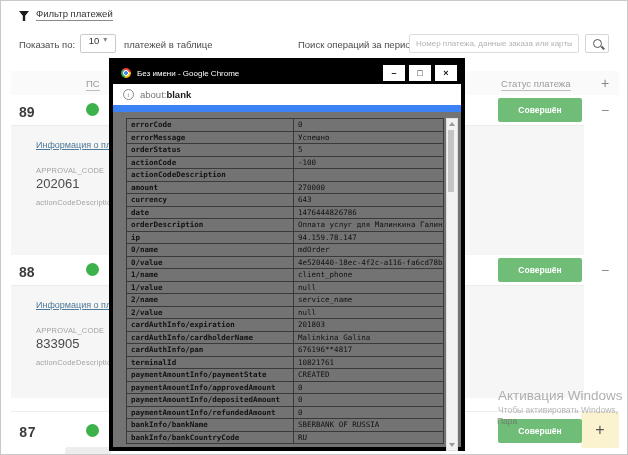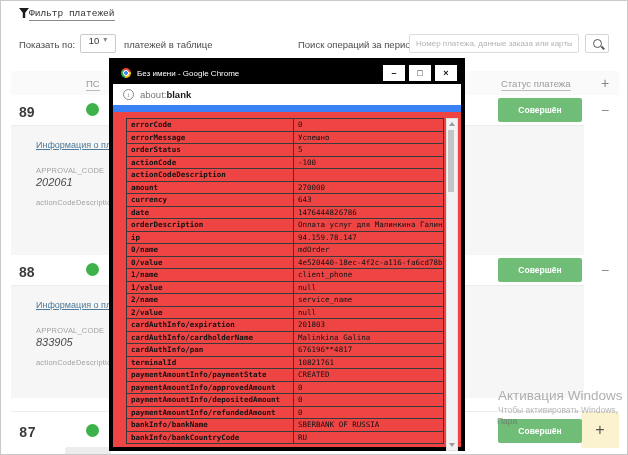--- a/index.html
+++ b/index.html
@@ -1,20 +1,20 @@
 <!DOCTYPE html>
 <html><head>
 <meta charset="utf-8">
 <style>
   html,body{margin:0;padding:0;background:#fff;}
   .screen{position:relative;width:628px;height:455px;background:#fff;border:1px solid #c9c9c9;
           overflow:hidden;font-family:"Liberation Sans",sans-serif;box-sizing:border-box;}
 
   
-  .filter-bar{position:absolute;left:18px;top:7px;display:flex;align-items:flex-start;font-family:Liberation Mono, monospace;}
+  .filter-bar{position:absolute;left:18px;top:7px;display:flex;align-items:flex-end;gap:7px;}
   .funnel{width:10px;height:10px;background:#1c1c1c;
           clip-path:polygon(0 0,100% 0,62% 48%,62% 100%,38% 100%,38% 48%);}
   .filter-label{font-size:9.5px;color:#333;border-bottom:1px solid #8a8a8a;padding-bottom:1px;cursor:pointer;}
 
   
   .ctrl-label{position:absolute;font-size:9.5px;color:#4a4a4a;}
   .show-label{left:18px;top:38px;}
   .per-page{position:absolute;left:79px;top:33px;width:34px;height:17px;border:1px solid #c9c9c9;
             border-radius:2px;background:#fff;display:flex;align-items:flex-start;justify-content:center;
             gap:4px;font-size:9.5px;color:#333;cursor:pointer;}
@@ -52,36 +52,36 @@
   .row3 .status-btn{top:7px;}
   .row3 .rownum{top:13px;font-family:Liberation Mono, monospace;} .row3 .dot{top:12px;}
   .row-toggle{position:absolute;left:582px;top:0;width:24px;height:100%;display:flex;align-items:center;
               justify-content:center;font-size:14px;color:#8a8a8a;cursor:pointer;}
 
   .expand{position:absolute;left:10px;width:573px;background:#f6f6f6;border-top:1px solid #ececec;}
   .exp1{top:124px;height:130px;} .exp2{top:284px;height:112px;}
   .info-link{position:absolute;left:25px;top:14px;font-size:9px;color:#4d7a99;text-decoration:underline;
              cursor:pointer;white-space:nowrap;}
   .klabel{position:absolute;left:25px;font-size:7.5px;color:#a3a3a3;letter-spacing:.2px;white-space:nowrap;}
-  .kl1{top:40px;} .kvval{position:absolute;left:25px;top:50px;font-size:11px;color:#4a4a4a;font-style:italic;}
+  .kl1{top:40px;} .kvval{position:absolute;left:25px;top:50px;font-size:13px;color:#4a4a4a;}
   .kl2{top:72px;}
 
   .yellow-box{position:absolute;left:580px;top:411px;width:38px;height:36px;background:#fbf2d0;border-radius:2px;}
   .yellow-plus{position:absolute;left:580px;top:411px;width:38px;height:36px;display:flex;align-items:center;
                justify-content:center;font-size:16px;color:#555;cursor:pointer;}
   .stub{position:absolute;left:64px;top:446px;width:46px;height:9px;background:#ededed;border-radius:3px 3px 0 0;}
 
   
   .wm{position:absolute;z-index:60;color:#9c9c9c;pointer-events:none;}
   .wm1{left:497px;top:387px;font-size:13.5px;opacity:.8;}
   .wm2{left:497px;top:404px;font-size:8.5px;opacity:.75;white-space:nowrap;}
   .wm3{left:496px;top:415px;font-size:8.5px;opacity:.75;color:#6e6e6e;}
 
   
-  .popup{position:absolute;left:108px;top:57px;width:356px;height:393px;background:#ef4444;
+  .popup{position:absolute;left:108px;top:57px;width:356px;height:393px;background:#737373;
          border:4px solid #000;box-sizing:border-box;z-index:10;}
   .titlebar{height:22px;background:#000;display:flex;align-items:center;}
   .chrome-ico{width:10px;height:10px;border-radius:50%;margin:0 6px 0 8px;flex:none;
       background:radial-gradient(circle at center,#4285f4 0 1.8px,#fff 1.9px 2.8px,transparent 3px),
                  conic-gradient(from -45deg,#ea4335 0 120deg,#fbbc05 120deg 240deg,#34a853 240deg 360deg);}
   .ptitle{color:#fff;font-size:8px;flex:1;white-space:nowrap;overflow:hidden;}
   .winbtn{width:22px;height:16px;background:#fff;color:#111;font-size:9px;font-weight:bold;
           display:flex;align-items:center;justify-content:center;margin-right:4px;cursor:pointer;flex:none;}
   .addressbar{height:21px;background:#fff;border-bottom:7px solid #3b82f6;display:flex;align-items:center;}
   .info-ico{width:9px;height:9px;border:1px solid #8a8a8a;border-radius:50%;color:#8a8a8a;font-size:6.5px;

